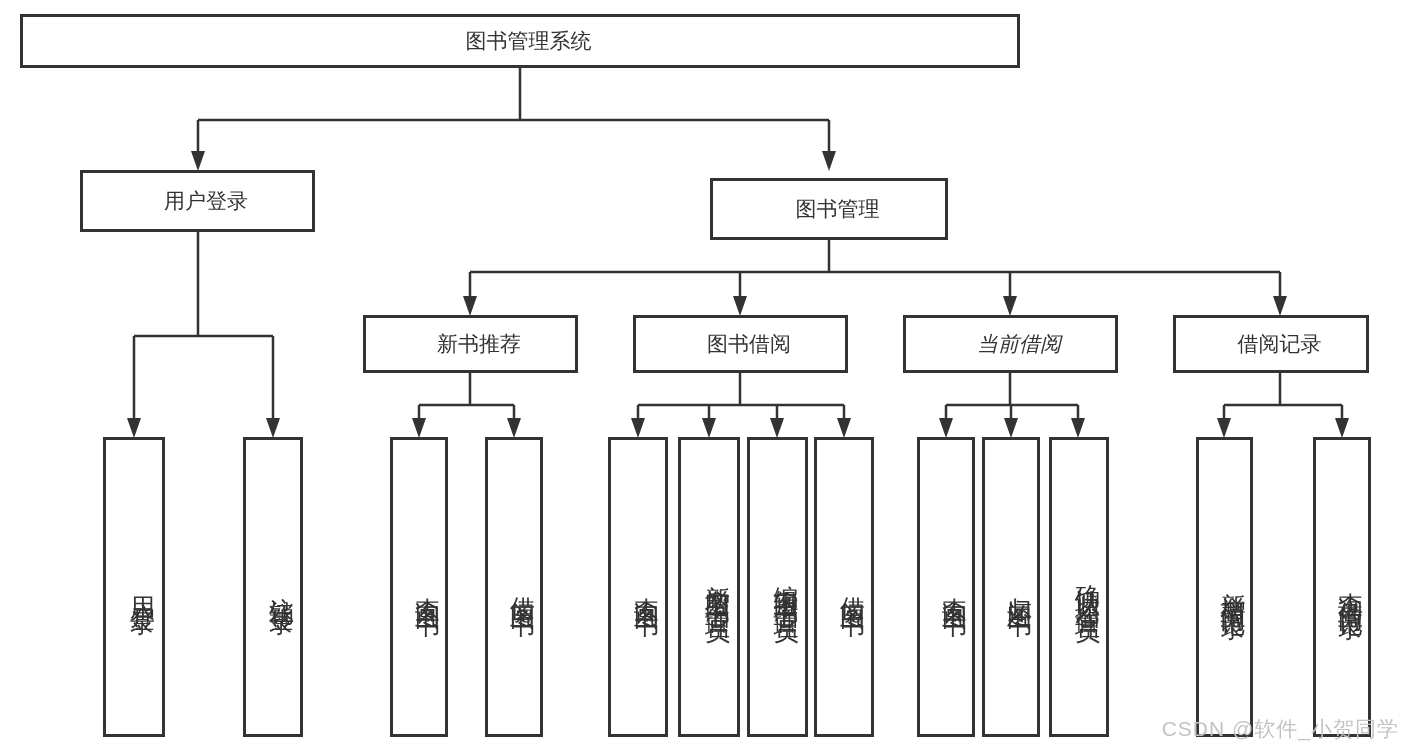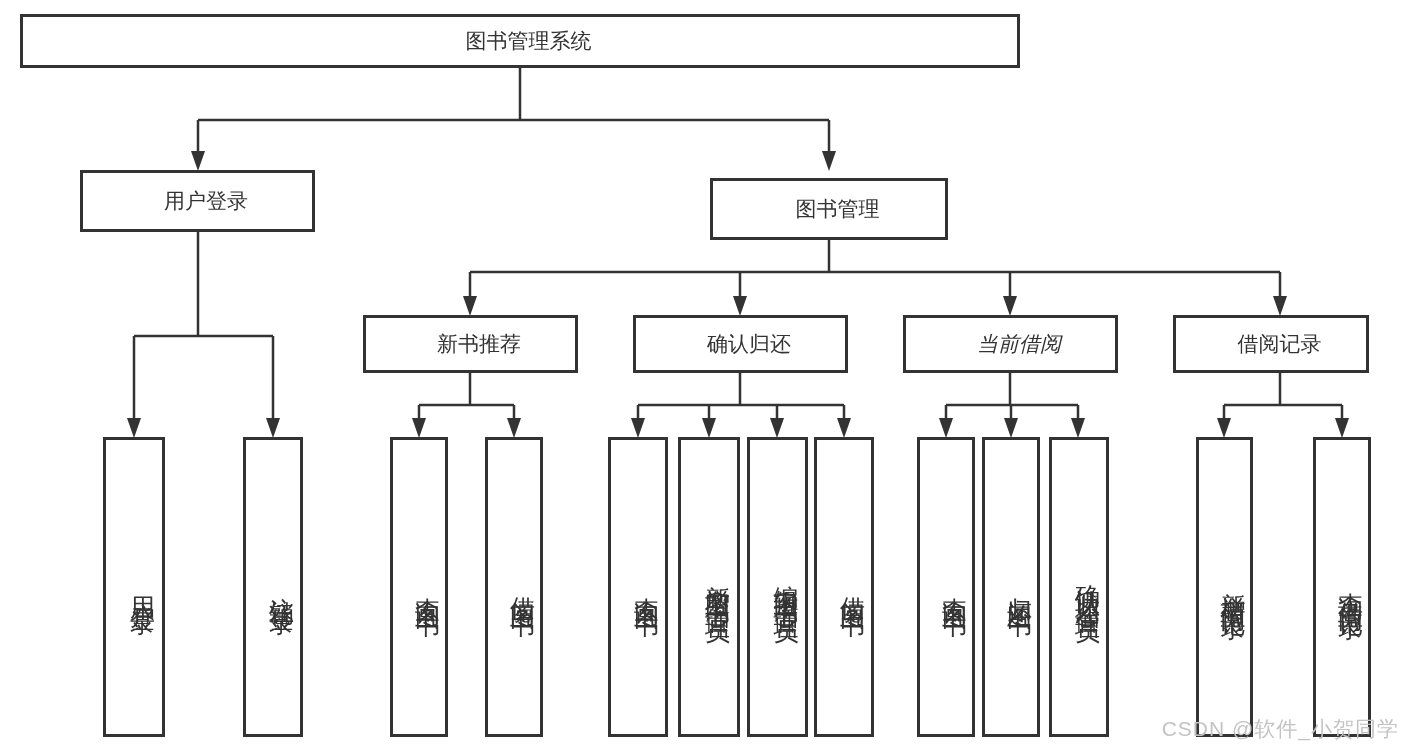--- a/index.html
+++ b/index.html
@@ -69,21 +69,21 @@
       <polygon points="1335,418 1349,418 1342,438"></polygon>
     </g>
   </svg>
 
   <div class="box h-box" style="left:20px; top:14px; width:1000px; height:54px;">图书管理系统</div>
 
   <div class="box h-box" style="left:80px; top:170px; width:235px; height:62px;">用户登录</div>
   <div class="box h-box" style="left:710px; top:178px; width:238px; height:62px;">图书管理</div>
 
   <div class="box h-box" style="left:363px; top:315px; width:215px; height:58px;">新书推荐</div>
-  <div class="box h-box" style="left:633px; top:315px; width:215px; height:58px;">确认归还</div>
+  <div class="box h-box" style="left:633px; top:315px; width:215px; height:58px;">图书借阅</div>
   <div class="box h-box" style="left:903px; top:315px; width:215px; height:58px;font-style:italic;">当前借阅</div>
   <div class="box h-box" style="left:1173px; top:315px; width:196px; height:58px;">借阅记录</div>
 
   <div class="box v-box" style="left:103px; top:437px; width:62px; height:300px;">用户登录</div>
   <div class="box v-box" style="left:243px; top:437px; width:60px; height:300px;">注销登录</div>
 
   <div class="box v-box" style="left:390px; top:437px; width:58px; height:300px;">查询图书</div>
   <div class="box v-box" style="left:485px; top:437px; width:58px; height:300px;">借阅图书</div>
 
   <div class="box v-box" style="left:608px; top:437px; width:60px; height:300px;">查询图书</div>

